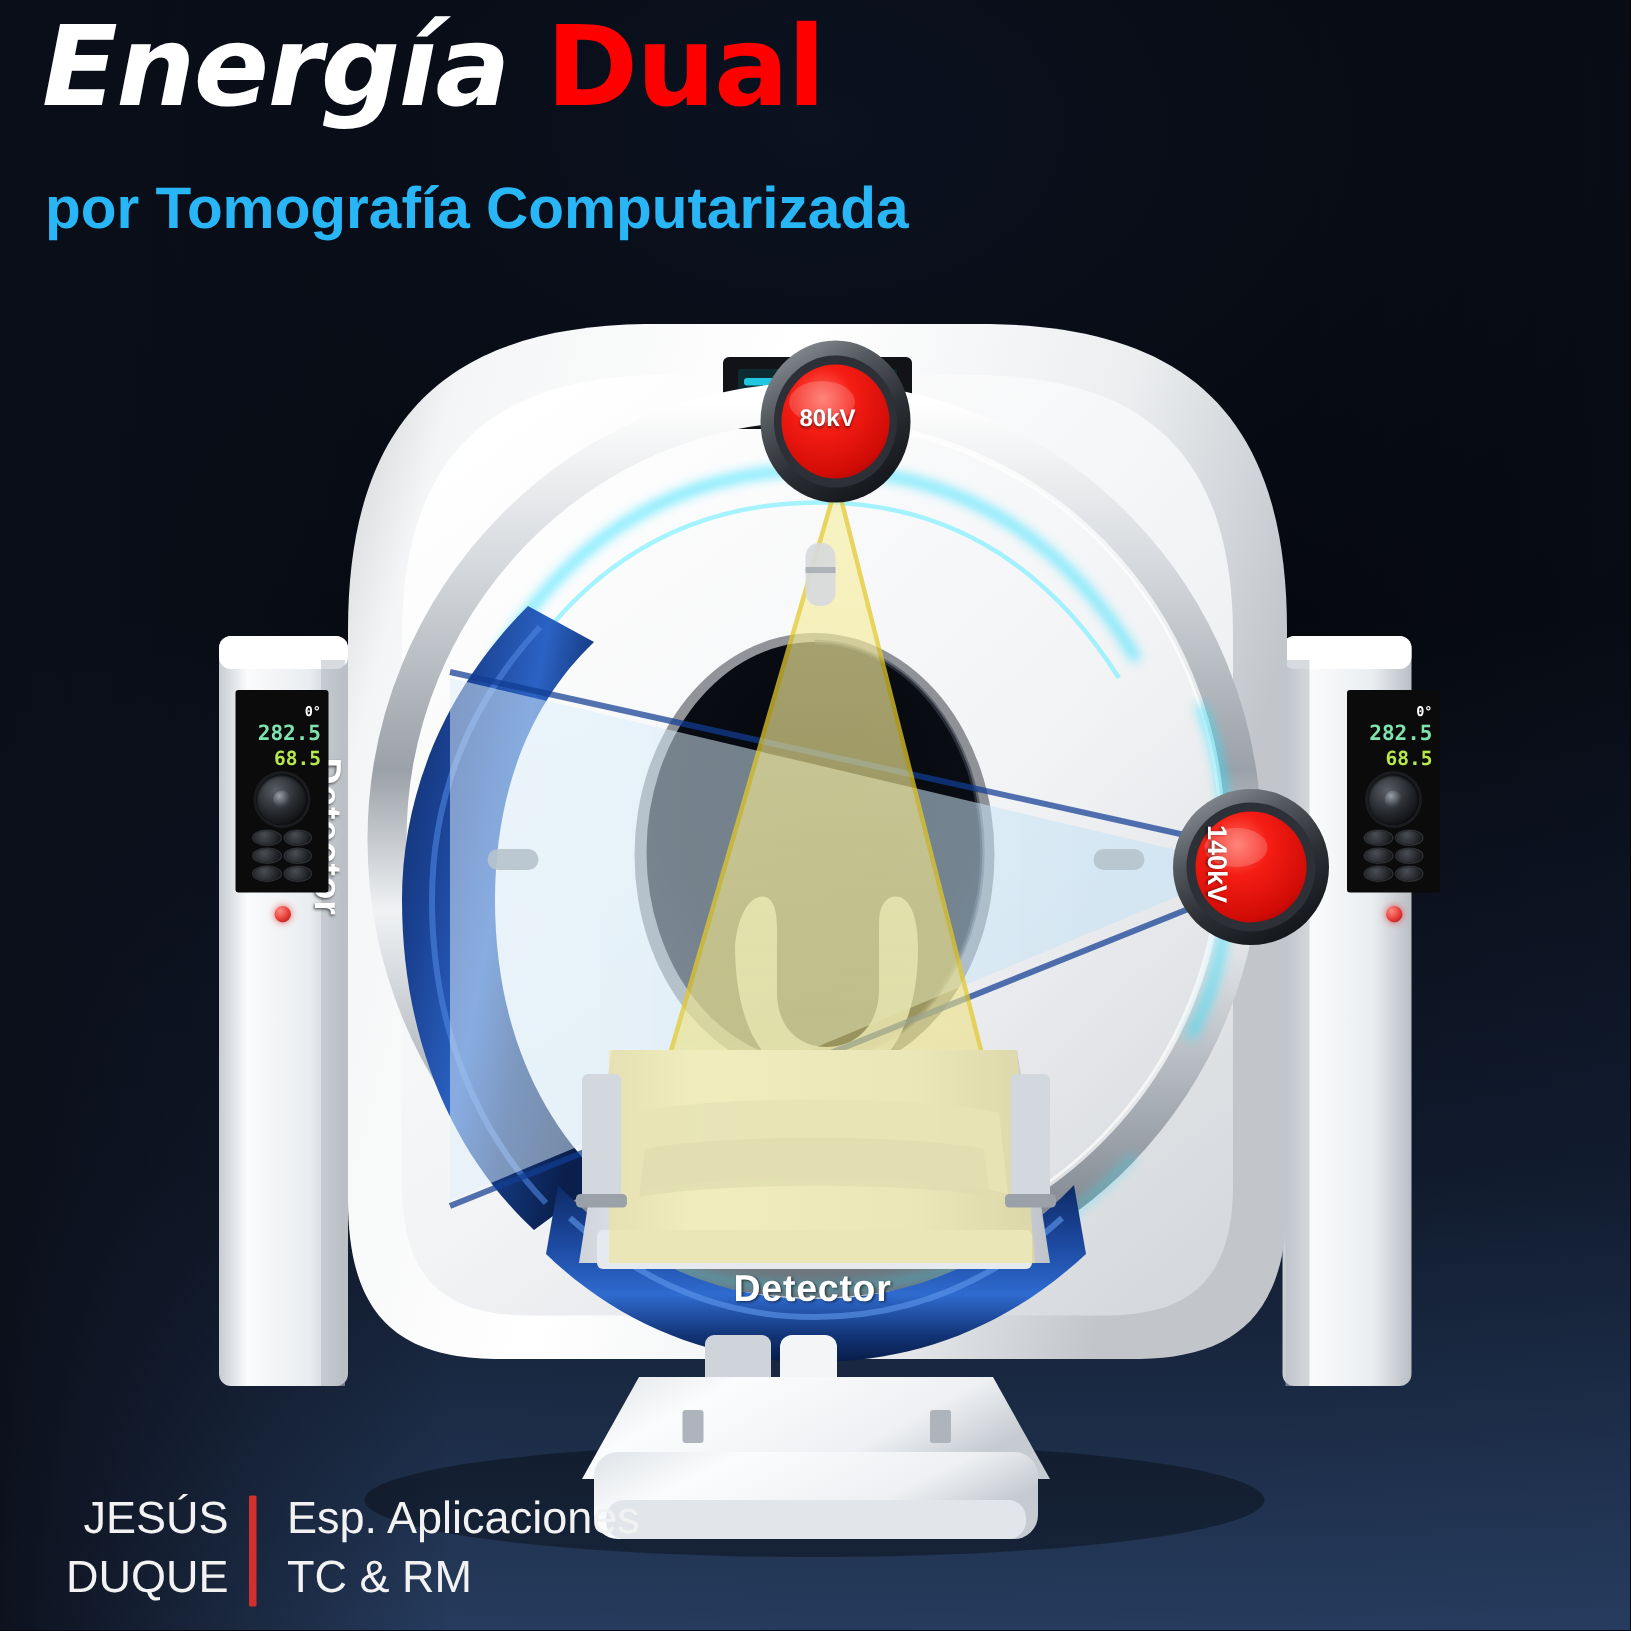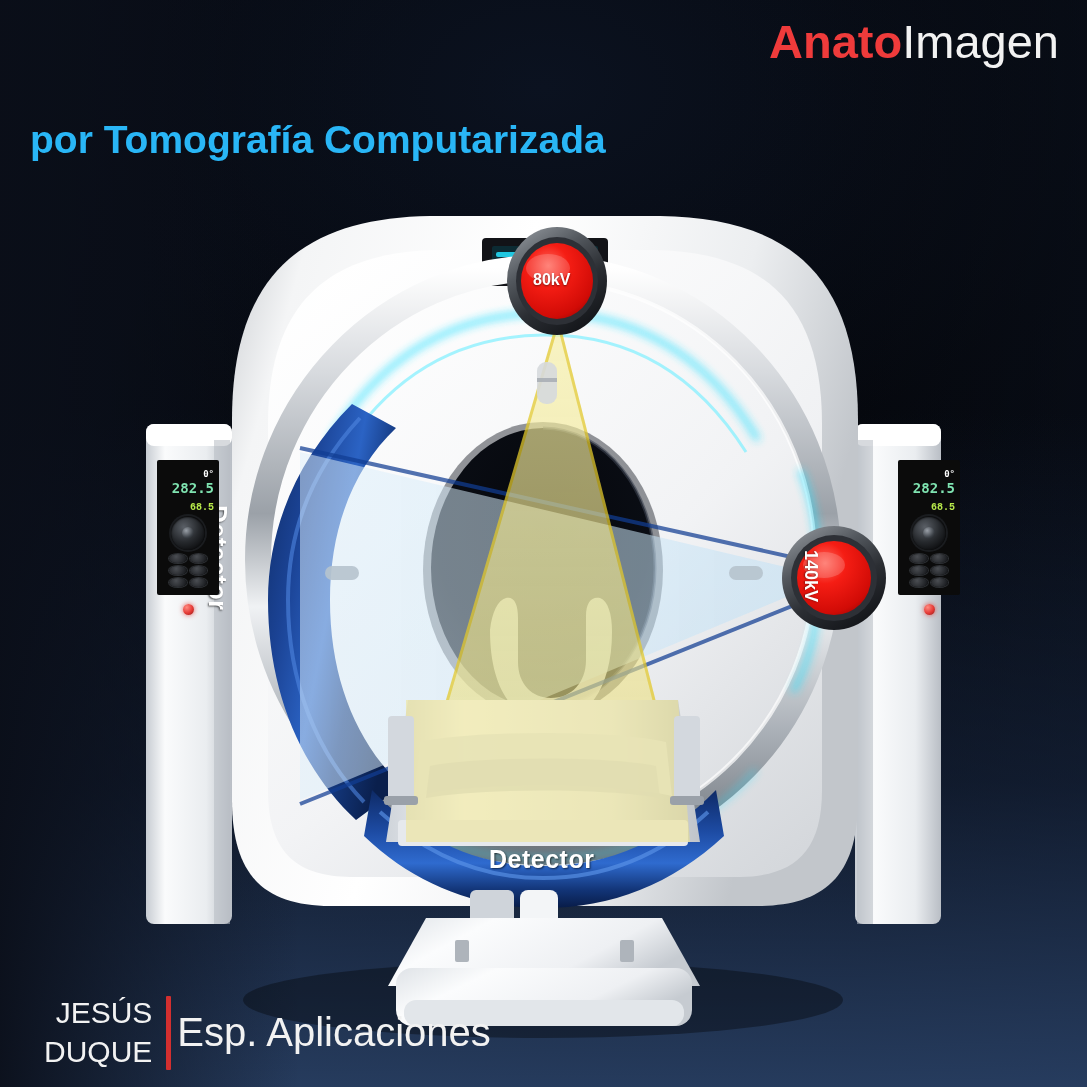--- a/index.html
+++ b/index.html
@@ -47,28 +47,28 @@
     font-size:39px;font-weight:bold;color:#29b6f6;white-space:nowrap;
   }
   .brand{
     position:absolute;right:28px;top:18px;
     font-size:47px;line-height:1;white-space:nowrap;
   }
   .brand .b1{color:#ef3b3b;font-weight:bold;}
   .brand .b2{color:#f2f2f2;font-weight:300;}
 
   
-  .footer{position:absolute;left:44px;bottom:16px;display:flex;align-items:center;}
+  .footer{position:absolute;left:44px;bottom:16px;display:flex;align-items:flex-end;}
   .f-left{
     text-align:right;color:#f2f2f2;font-size:30px;line-height:1.28;
     padding-right:14px;white-space:nowrap;
   }
   .f-div{width:5px;height:74px;background:#d32f2f;border-radius:1px;}
   .f-right{
-    color:#f2f2f2;font-size:40px;line-height:1.28;padding-left:6px;white-space:nowrap;
+    color:#f2f2f2;font-size:30px;line-height:1.28;padding-left:20px;white-space:nowrap;
   }
 
   
   .scanner{position:absolute;left:0;top:0;width:1087px;height:1087px;}
   .scanner svg{display:block;width:1087px;height:1087px;}
 
   .det-label-left{
     position:absolute;left:232px;top:505px;
     transform:rotate(90deg);transform-origin:left top;
     color:#ffffff;font-size:25px;font-weight:bold;
@@ -94,21 +94,21 @@
   }
 
   
   .console{position:absolute;width:62px;}
   .console .screen{
     background:#0b0b0b;border-radius:2px;padding:4px 5px 6px 5px;
   }
   .cl-row{font-family:"DejaVu Sans Mono", monospace;text-align:right;line-height:1.02;}
   .cl-deg{color:#ffffff;font-size:9px;font-weight:bold;}
   .cl-v1{color:#7fe3b0;font-size:14px;font-weight:bold;}
-  .cl-v2{color:#b7e84a;font-size:10px;font-weight:bold;font-family:Liberation Mono, monospace;}
+  .cl-v2{color:#b7e84a;font-size:13px;font-weight:bold;}
   .joy{
     width:34px;height:34px;margin:3px auto 2px auto;border-radius:50%;
     background:radial-gradient(circle at 38% 33%, #5a5f66 0%, #26292d 48%, #0e0f11 78%, #000 100%);
     box-shadow:0 0 0 2px #1a1c1f, 0 1px 2px #000 inset;
     position:relative;
   }
   .joy::after{
     content:"";position:absolute;left:11px;top:11px;width:12px;height:12px;border-radius:50%;
     background:radial-gradient(circle at 35% 30%, #9aa0a8, #3b4046 60%, #15171a);
   }
@@ -405,30 +405,31 @@
         <div class="key"></div>
         <div class="key"></div>
         <div class="key"></div>
         <div class="key"></div>
       </div>
     </div>
     <div class="led"></div>
   </div>
 
   <div class="header">
+    <div class="title-main">
+      <span class="w1">Energía</span><span>&nbsp;</span><span class="w2">Dual</span>
+    </div>
     <div class="title-sub">por Tomografía Computarizada</div>
-    <div class="brand">
-      <span class="b1">Anato</span><span class="b2">Imagen</span>
-    </div>
   </div>
 
   <div class="footer">
     <div class="f-left">
       <div>JESÚS</div>
       <div>DUQUE</div>
     </div>
     <div class="f-div"></div>
     <div class="f-right">
       <div>Esp. Aplicaciones</div>
+      <div>TC &amp; RM</div>
     </div>
   </div>
 
 </div>
 
 </body></html>

